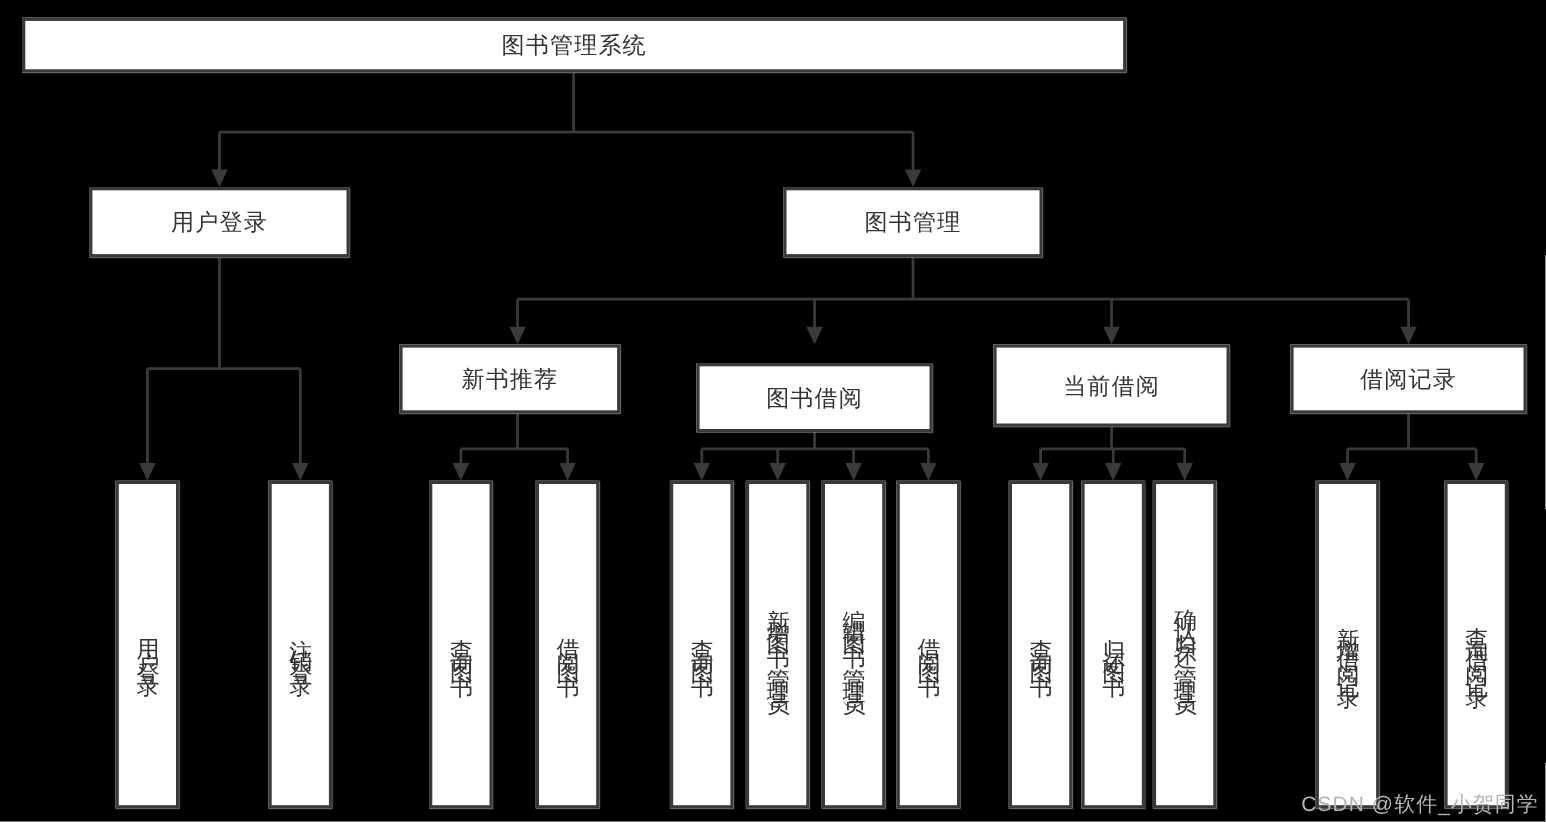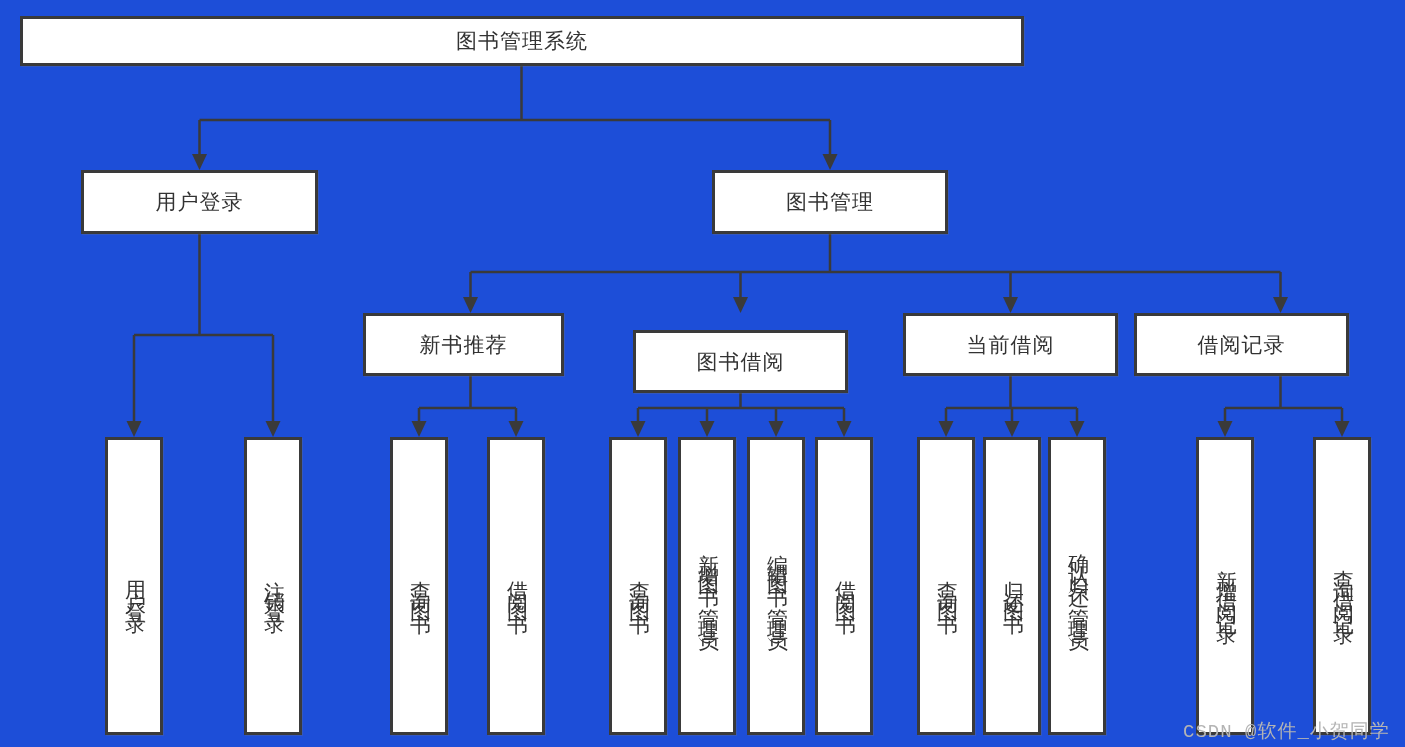--- a/index.html
+++ b/index.html
@@ -1,21 +1,21 @@
 <!DOCTYPE html>
 <html><head>
 <meta charset="utf-8">
 <style>
   html, body { margin: 0; padding: 0; background: #ffffff; }
   .stage {
     position: relative;
     width: 1405px;
     height: 747px;
-    background: #1d4ed8;
-    font-family: Liberation Mono, monospace;
+    background: #000000;
+    font-family: Liberation Sans, sans-serif;
     overflow: hidden;
   }
   .connectors {
     position: absolute;
     left: 0; top: 0;
     width: 1405px; height: 747px;
     z-index: 1;
   }
   .box {
     position: absolute;
@@ -111,24 +111,24 @@
   <div class="box" style="left:712px; top:170px; width:236px; height:64px;">
     <span>图书管理</span>
   </div>
 
   <div class="box" style="left:363px; top:313px; width:201px; height:63px;">
     <span>新书推荐</span>
   </div>
   <div class="box" style="left:633px; top:330px; width:215px; height:63px;">
     <span>图书借阅</span>
   </div>
-  <div class="box" style="left:903px; top:313px; width:215px; height:63px;">
+  <div class="box" style="left:903px; top:313px; width:215px; height:75px;">
     <span>当前借阅</span>
   </div>
-  <div class="box" style="left:1134px; top:313px; width:215px; height:63px;">
+  <div class="box" style="left:1173px; top:313px; width:215px; height:63px;">
     <span>借阅记录</span>
   </div>
 
   <div class="box leaf" style="left:105px;">
     <span class="vtext">用户登录</span>
   </div>
   <div class="box leaf" style="left:244px;">
     <span class="vtext">注销登录</span>
   </div>
 

